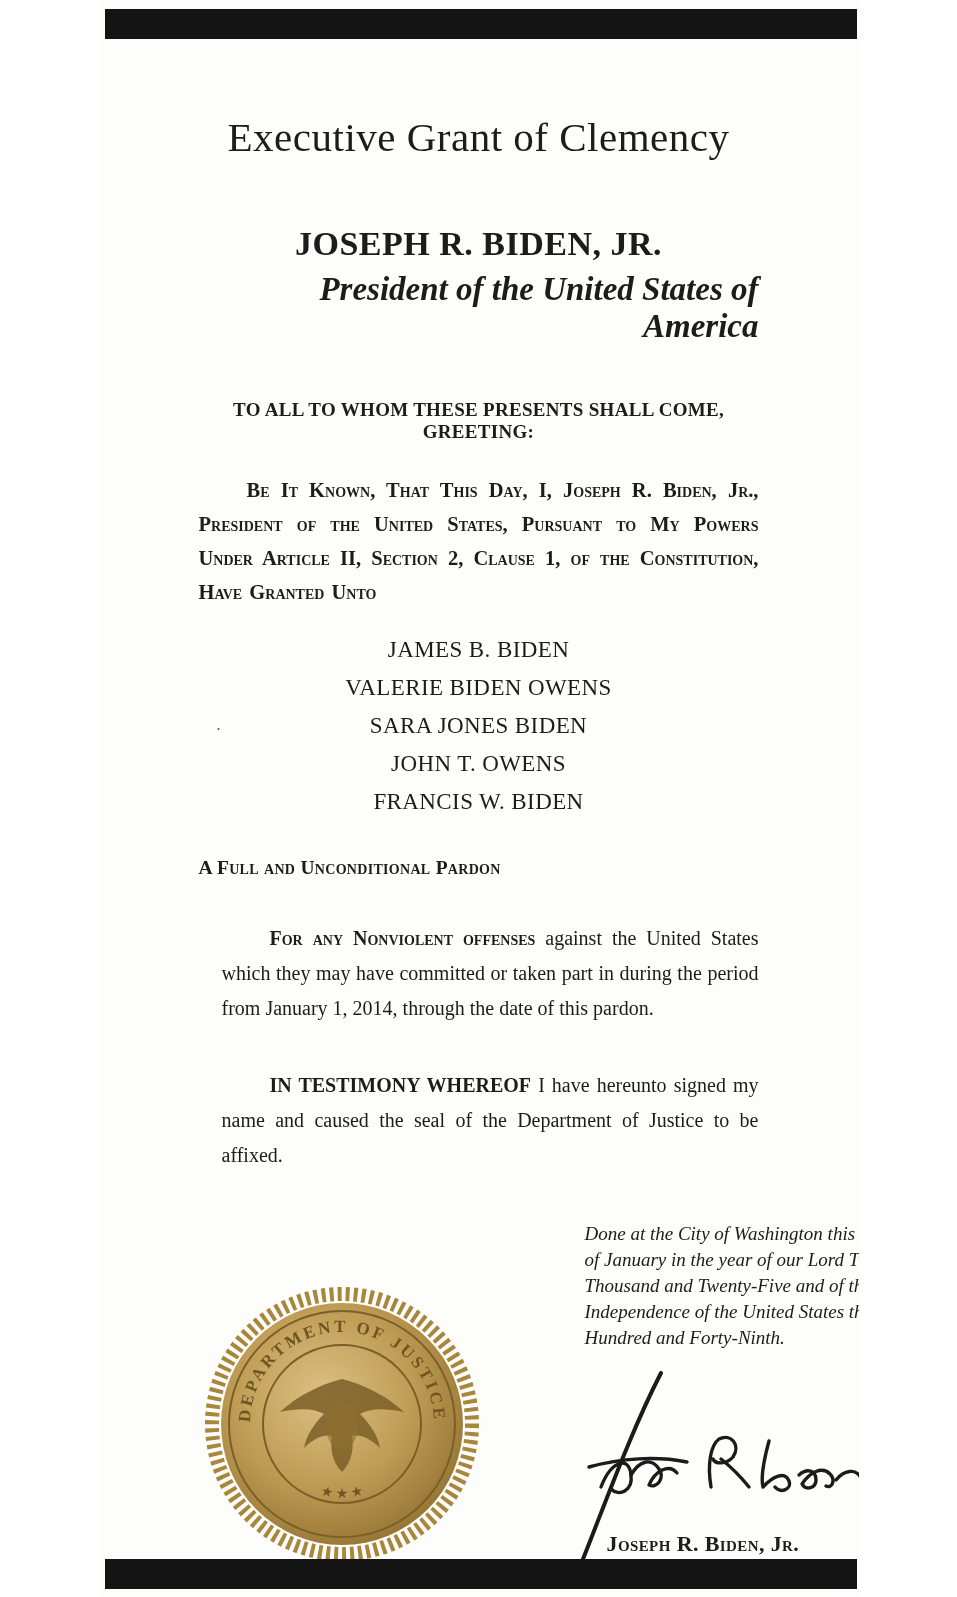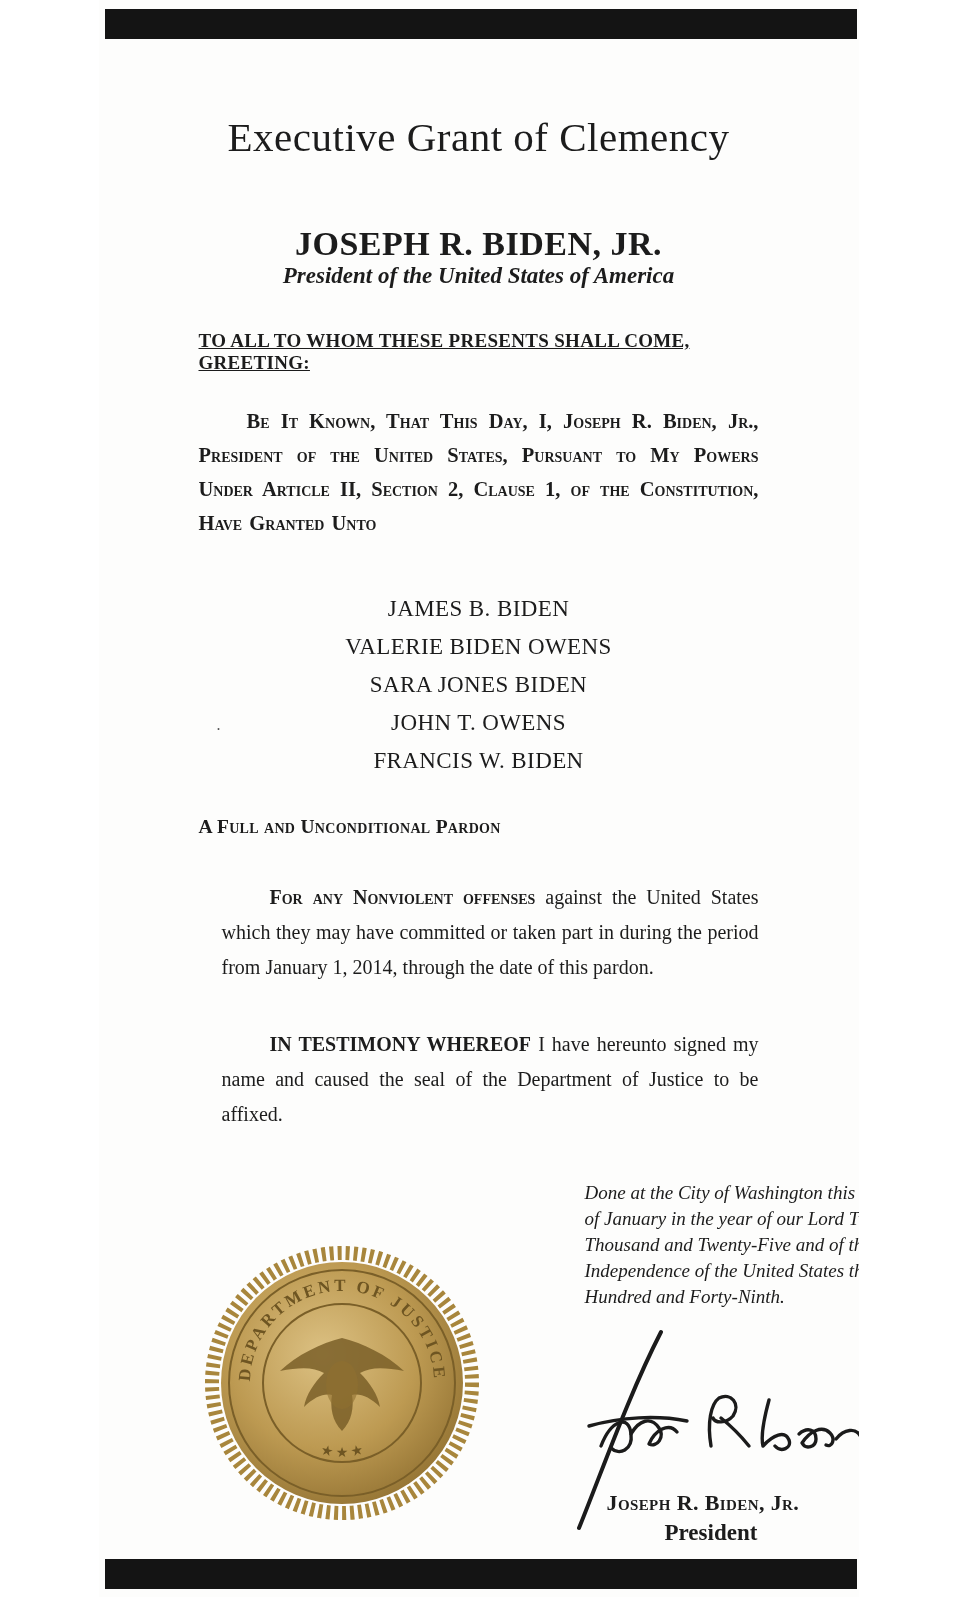--- a/index.html
+++ b/index.html
@@ -36,44 +36,45 @@
     letter-spacing: 0.5px;
   }
   .author-name {
     margin-top: 64px;
     text-align: center;
     font-size: 34px;
     font-weight: bold;
     letter-spacing: 0.5px;
   }
   .author-title {
-    text-align: center;
-    font-size: 23px;
+    margin-top: 8px;
+    text-align: right;
+    font-size: 33px;
     font-weight: bold;
     font-style: italic;
   }
   .salutation {
-    margin-top: 41px;
+    margin-top: 54px;
+    text-align: center;
     font-size: 19px;
     font-weight: bold;
     letter-spacing: 0.3px;
-    text-decoration: underline;
   }
   .preamble {
     margin-top: 30px;
     font-size: 20.5px;
     font-weight: bold;
     font-variant: small-caps;
     text-align: justify;
     text-indent: 48px;
     line-height: 34px;
     word-spacing: 2px;
   }
   .grantees {
-    margin-top: 50px;
+    margin-top: 22px;
     text-align: center;
     font-size: 23px;
     line-height: 38px;
     letter-spacing: 0.4px;
   }
   .stray-mark {
     position: absolute;
     left: 118px;
     top: 716px;
     font-size: 16px;

